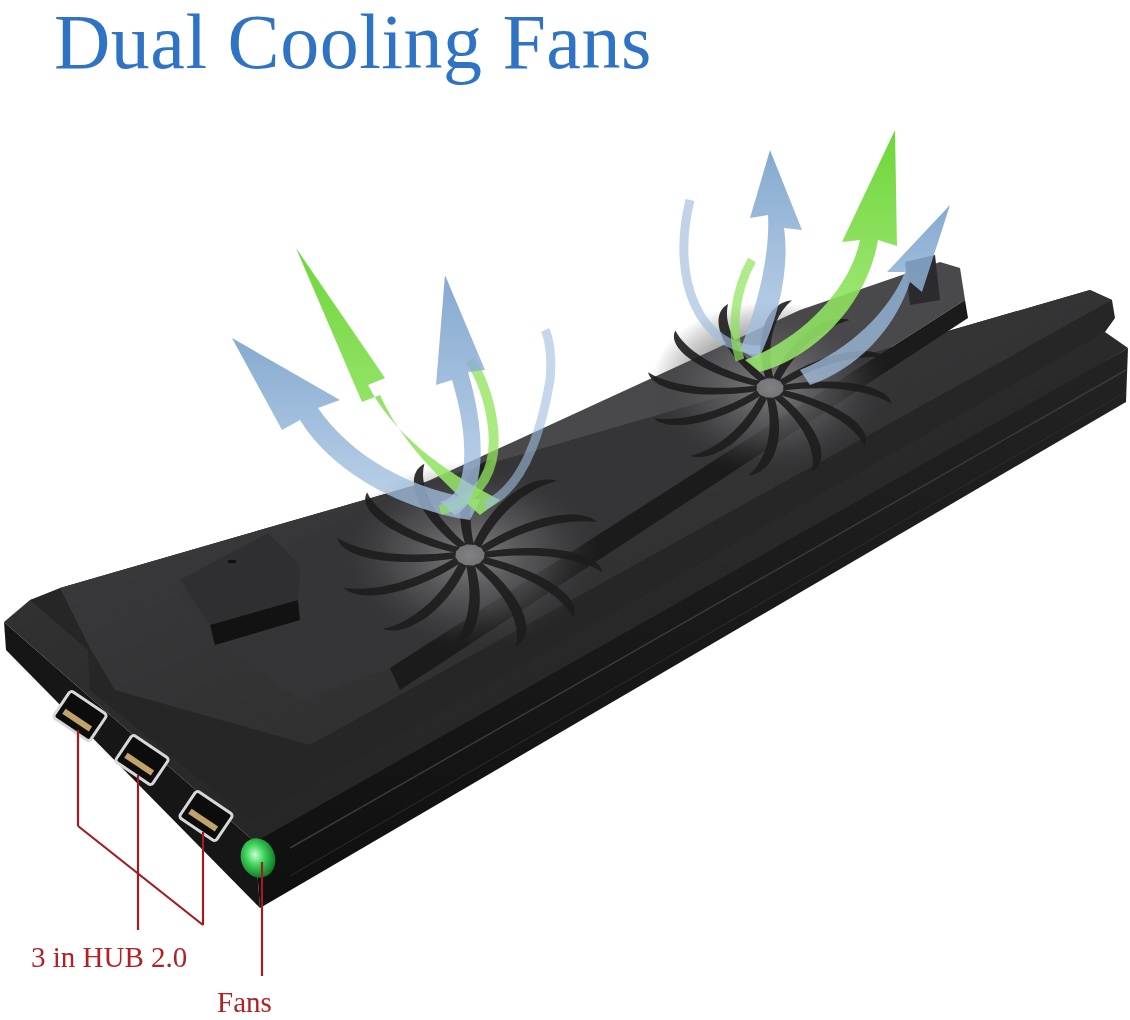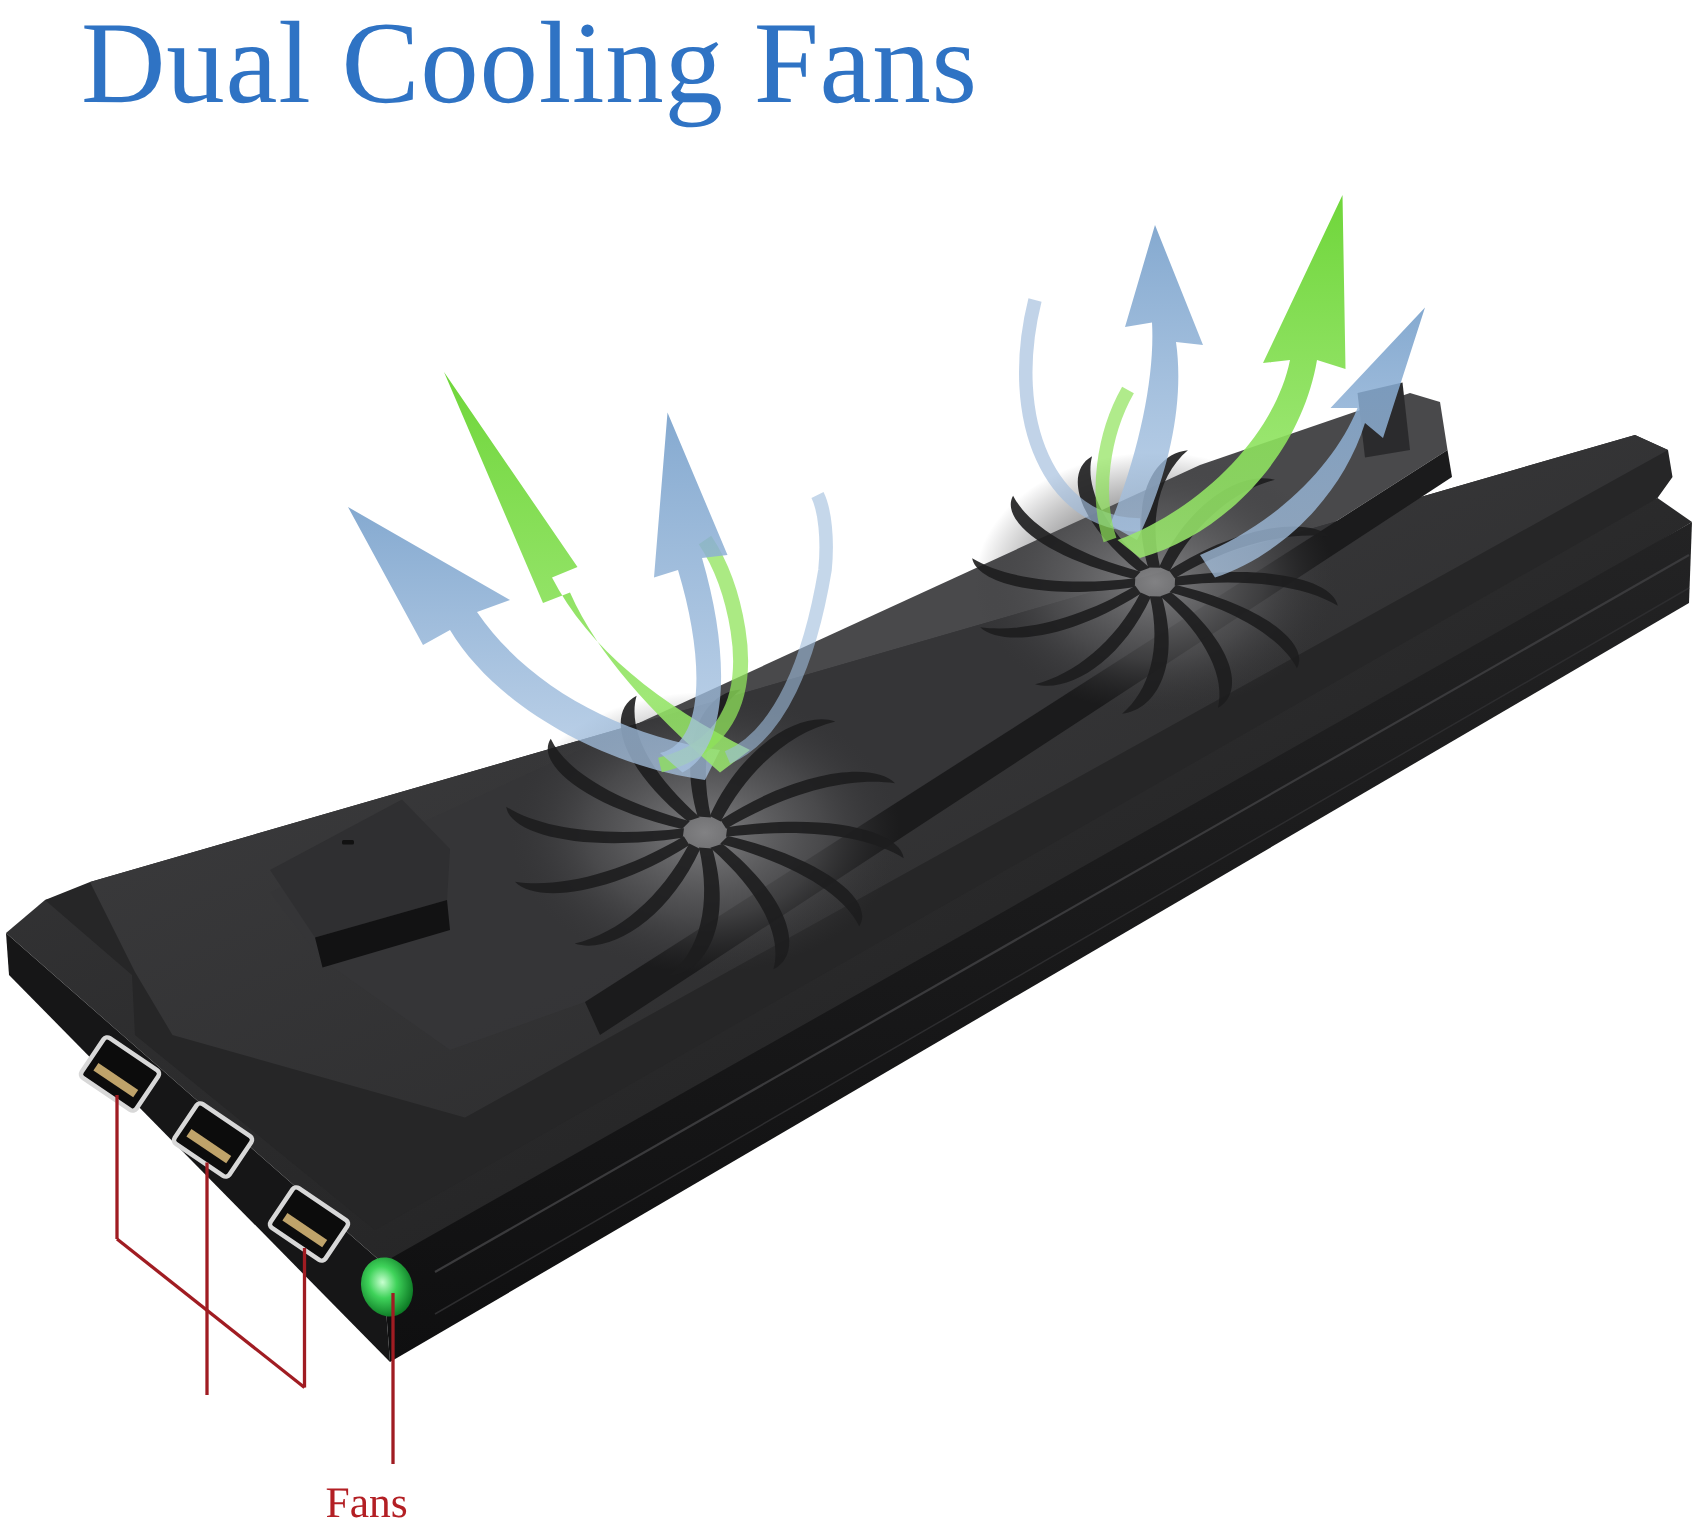--- a/index.html
+++ b/index.html
@@ -166,14 +166,15 @@
 
     <g stroke="#a01c22" stroke-width="2.2" fill="none">
       <line x1="78" y1="730" x2="78" y2="826"></line>
       <line x1="78" y1="826" x2="203" y2="925"></line>
       <line x1="138" y1="775" x2="138" y2="930"></line>
       <line x1="203" y1="832" x2="203" y2="925"></line>
       <line x1="262" y1="862" x2="262" y2="976"></line>
     </g>
   </svg>
 
+  <div class="label label-hub">3 in HUB 2.0</div>
   <div class="label label-power">Fans</div>
 </div>
 
 </body></html>

